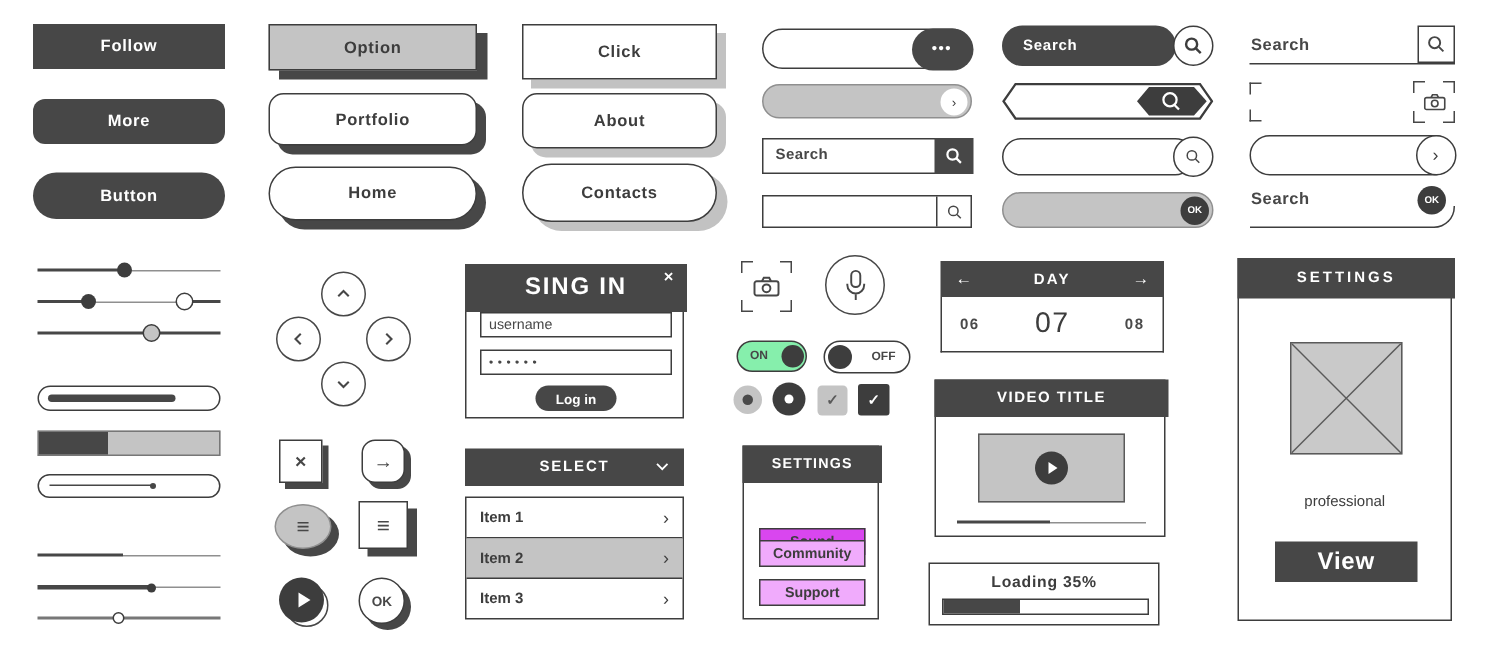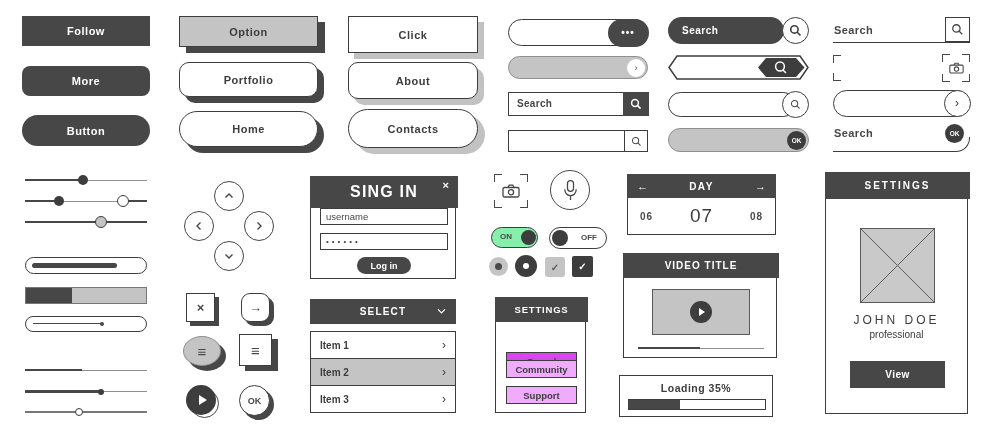--- a/index.html
+++ b/index.html
@@ -165,21 +165,21 @@
   #loading .lbl{position:absolute;left:0;top:6px;width:100%;text-align:center;font-size:10.5px;font-weight:700;letter-spacing:.5px;color:#3d3d3d}
   #loading .bar{position:absolute;left:8px;top:23px;width:138px;height:11px;border:1px solid #3d3d3d;box-sizing:border-box}
   #loading .fill{position:absolute;left:0;top:0;width:51px;height:100%;background:#474747}
 
   
   #profile{left:825px;top:172px;width:143px;height:242px;border:1px solid #3d3d3d;background:#fff}
   #profile .hd{position:absolute;left:-1px;top:-1px;width:145px;height:27px;font-size:10px;letter-spacing:2px}
   #ph-photo{position:absolute;left:34px;top:55px;width:75px;height:75px;background:#c9c9c9;border:1px solid #5a5a5a;box-sizing:border-box}
   #ph-name{position:absolute;left:0;top:140px;width:100%;text-align:center;font-size:12px;font-weight:500;letter-spacing:3px;color:#3d3d3d}
   #ph-role{position:absolute;left:0;top:156px;width:100%;text-align:center;font-size:10px;color:#3d3d3d}
-  #ph-view{position:absolute;left:24px;top:188px;width:95px;height:27px;background:#474747;color:#fff;font-size:10px;font-weight:700;letter-spacing:.5px;cursor:pointer}
+  #ph-view{position:absolute;left:24px;top:188px;width:95px;height:27px;background:#474747;color:#fff;font-size:16px;font-weight:700;letter-spacing:.5px;cursor:pointer}
 </style>
 </head>
 <body>
 
 <div id="btn-follow" class="a c flat-btn">Follow</div>
 <div id="btn-more" class="a c flat-btn">More</div>
 <div id="btn-button" class="a c flat-btn">Button</div>
 
 <div id="btn-option" class="a c shadow-btn">Option</div>
 <div id="btn-portfolio" class="a c shadow-btn">Portfolio</div>
@@ -475,16 +475,15 @@
 <div id="profile" class="a">
   <div class="hd c panel-h">
     <span>SETTINGS</span>
   </div>
   <div id="ph-photo">
     <svg viewBox="0 0 75 75" width="73" height="73">
         <line x1="0" y1="0" x2="75" y2="75" stroke="#5a5a5a" stroke-width="1"></line>
         <line x1="75" y1="0" x2="0" y2="75" stroke="#5a5a5a" stroke-width="1"></line>
       </svg>
   </div>
-  <div id="ph-name">JOHN DOE</div>
   <div id="ph-role">professional</div>
   <div id="ph-view" class="c">View</div>
 </div>
 
 </body></html>

